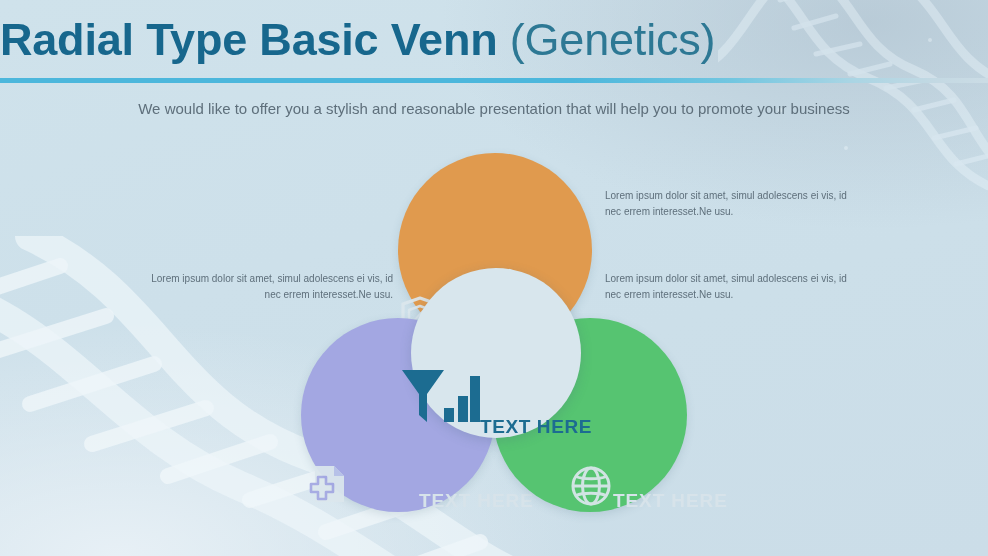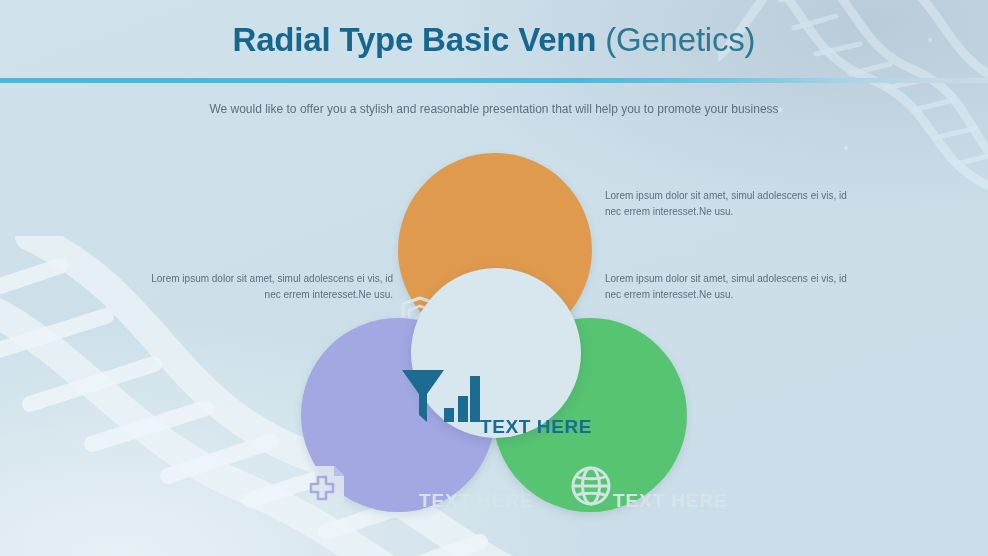--- a/index.html
+++ b/index.html
@@ -44,22 +44,21 @@
     height: 470px;
     opacity: 0.85;
   }
 
   
   .title {
     position: absolute;
     top: 19px;
     left: 0;
     width: 988px;
-    text-align: center;
-    font-size: 33px;
+    font-size: 45px;
     line-height: 42px;
     letter-spacing: -0.2px;
     color: #1d6a8e;
     white-space: nowrap;
   }
   .title .t-bold {
     font-weight: bold;
     color: #17678d;
   }
   .title .t-light {
@@ -81,21 +80,21 @@
         #c4d9e3 95%,
         #cbdce5 100%);
   }
 
   .subtitle {
     position: absolute;
     top: 101px;
     left: 0;
     width: 988px;
     text-align: center;
-    font-size: 12px;
+    font-size: 15px;
     line-height: 16px;
     color: #5e6f7b;
   }
 
   
   .venn {
     position: absolute;
     left: 0;
     top: 0;
     width: 988px;

